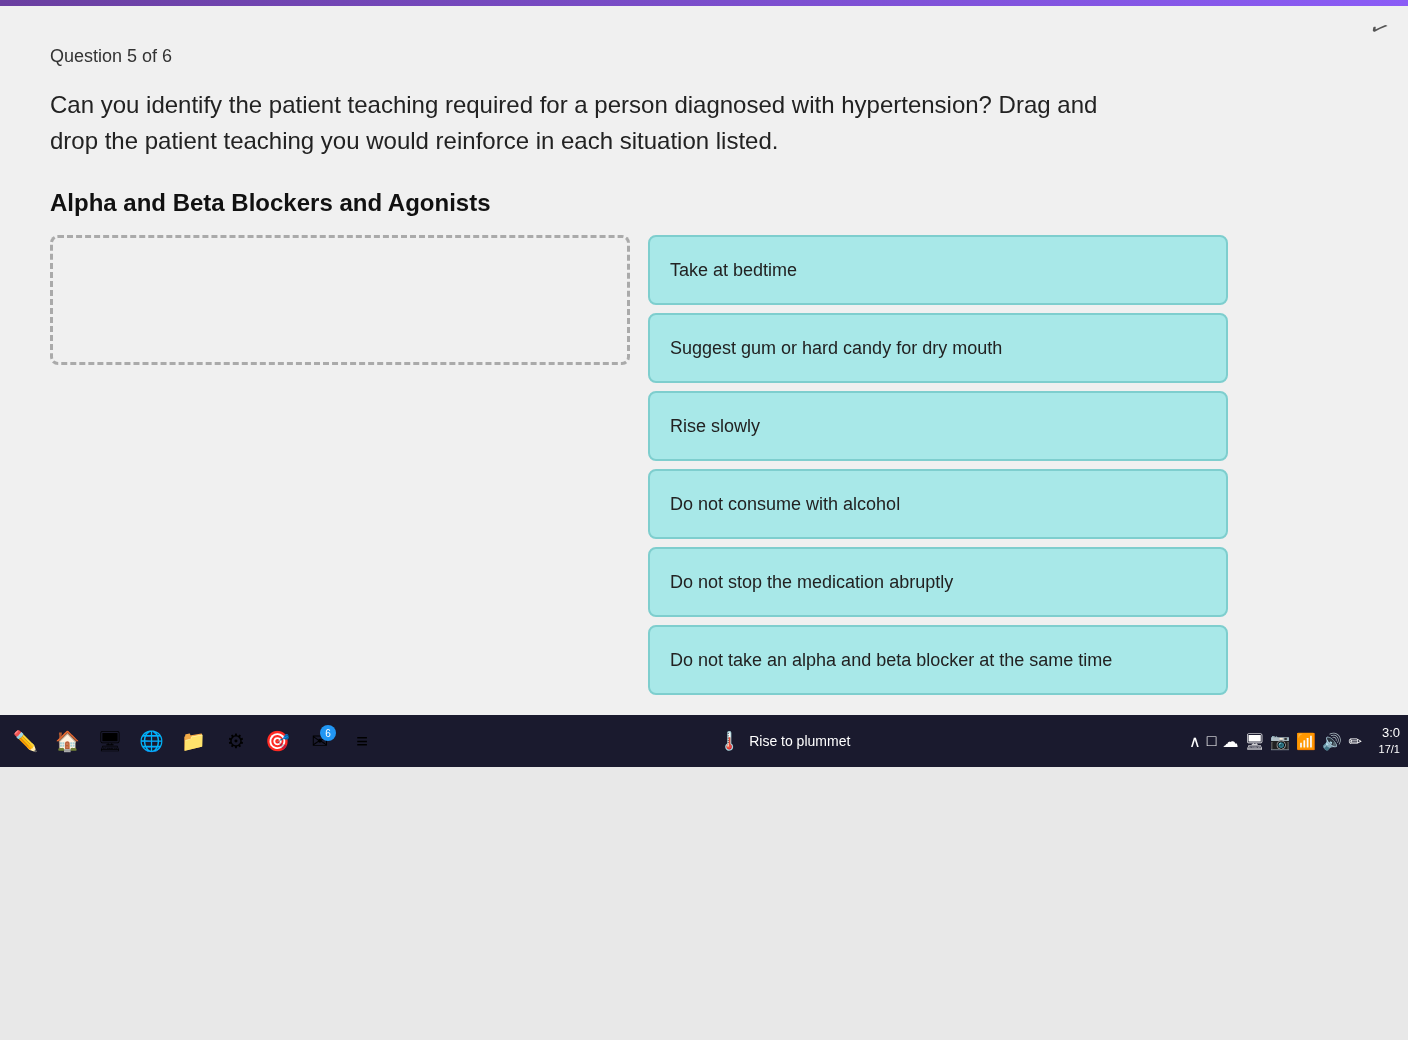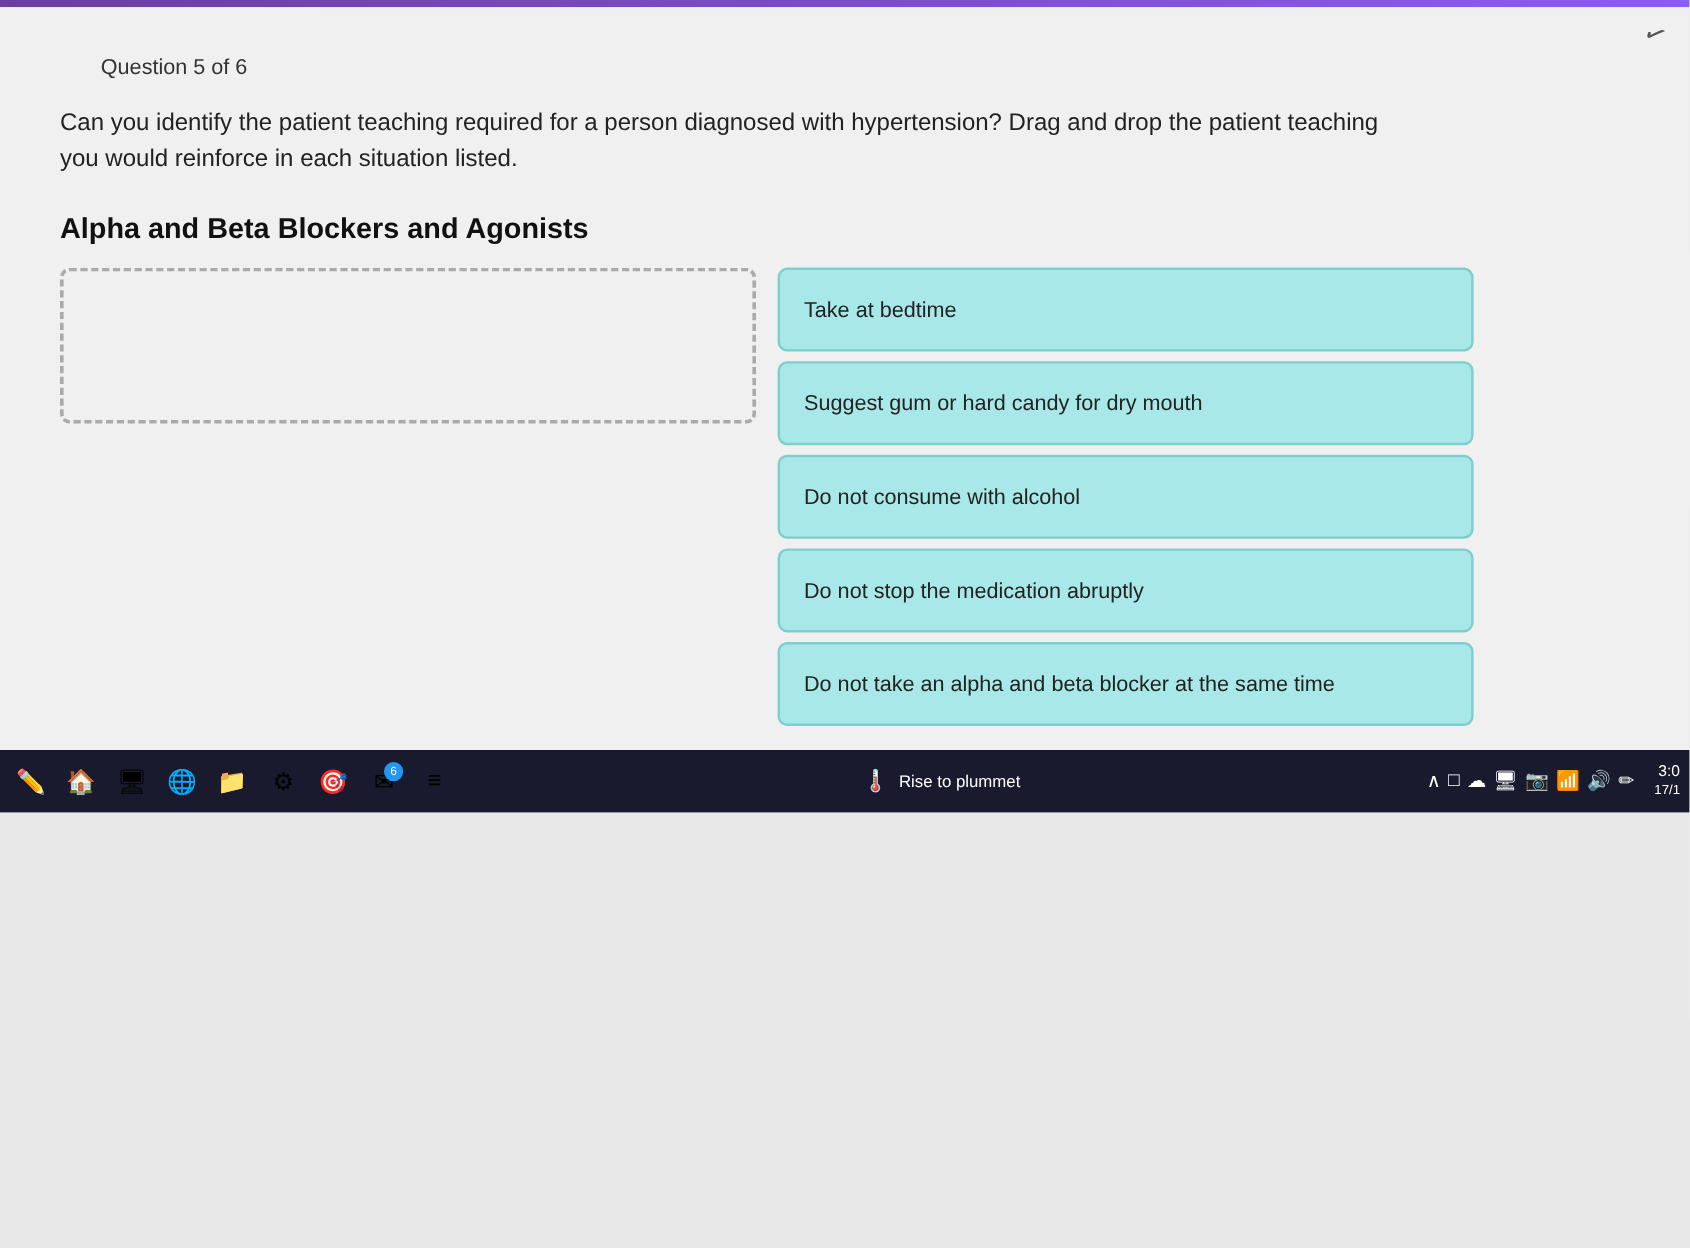--- a/index.html
+++ b/index.html
@@ -29,25 +29,24 @@
       flex: 1;
       background: #f0f0f0;
       padding: 40px 50px 20px 50px;
       position: relative;
     }
 
     .question-number {
       font-size: 18px;
       color: #333;
       margin-bottom: 20px;
-      margin-left: 34px;
     }
 
     .question-text {
-      font-size: 20px;
+      font-size: 24px;
       color: #222;
       line-height: 1.5;
       margin-bottom: 30px;
       max-width: 1100px;
     }
 
     .section-title {
       font-size: 24px;
       font-weight: bold;
       color: #111;
@@ -218,20 +217,21 @@
   <div class="section-title">Alpha and Beta Blockers and Agonists</div>
 
   <div class="drag-drop-area">
 
     <div class="drop-zone"></div>
 
     <div class="items-list">
 
     <div class="drag-item" draggable="true">Take at bedtime</div>
         <div class="drag-item" draggable="true">Suggest gum or hard candy for dry mouth</div>
+        <div class="drag-item" draggable="true">Rise slowly</div>
         <div class="drag-item" draggable="true">Do not consume with alcohol</div>
         <div class="drag-item" draggable="true">Do not stop the medication abruptly</div>
         <div class="drag-item" draggable="true">Do not take an alpha and beta blocker at the same time</div>
       </div>
 
   </div>
 </div>
 
 <div class="taskbar">
   <div class="taskbar-left">

